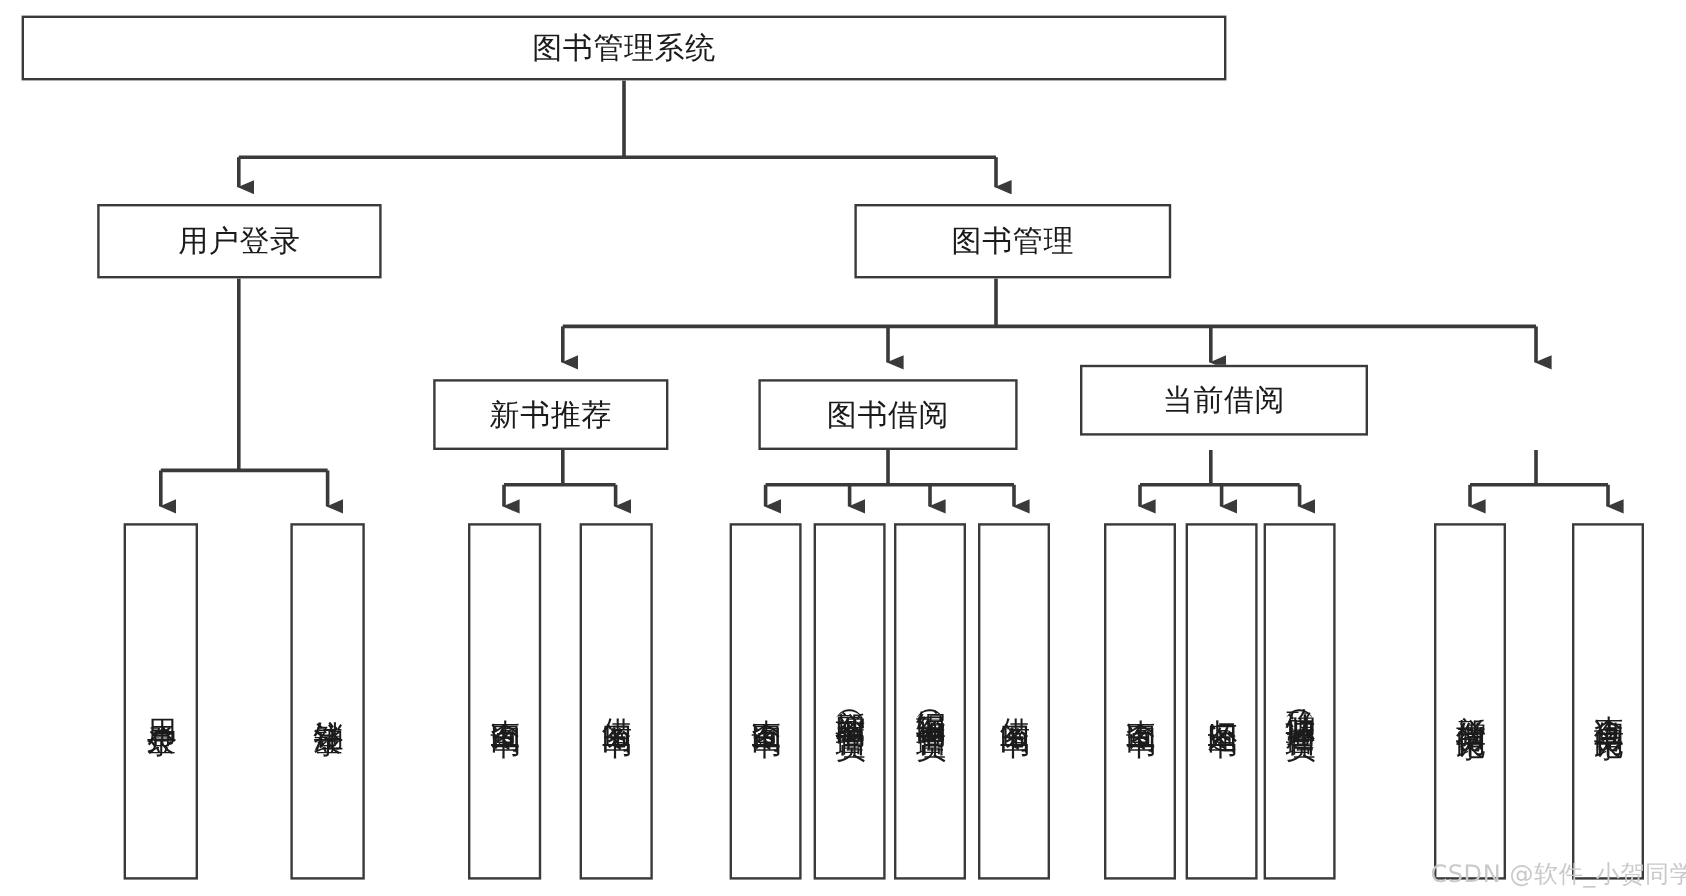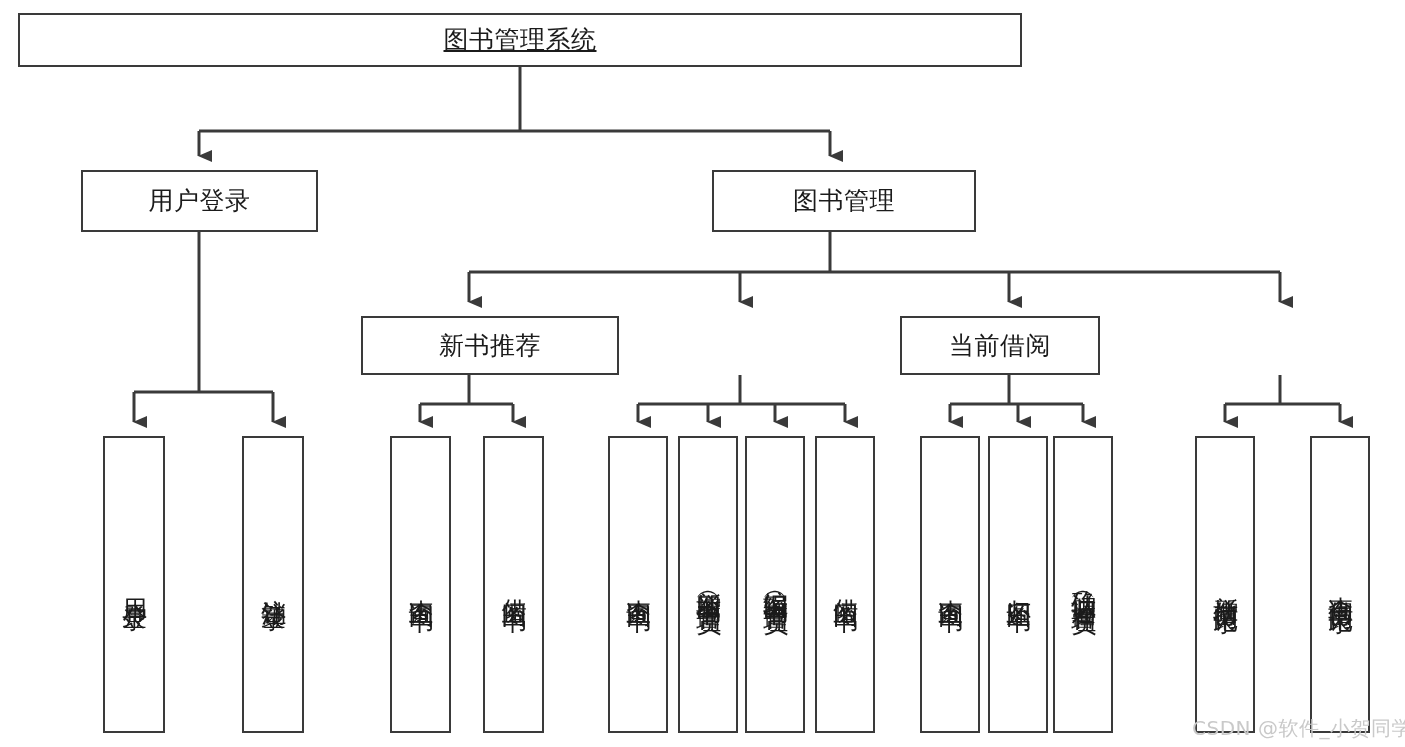--- a/index.html
+++ b/index.html
@@ -41,21 +41,20 @@
     line-height: 1.28;
     white-space: pre;
   }
   .node-h .label {
     font-size: 25px;
     letter-spacing: 0.5px;
   }
   .node-root .label {
     font-size: 25px;
     letter-spacing: 0.5px;
-    text-decoration: underline;
   }
   .node-v {
     align-items: center;
     justify-content: center;
   }
   .node-v .label {
     writing-mode: vertical-rl;
     text-orientation: upright;
     font-size: 25px;
     line-height: 1.22;
@@ -131,26 +130,29 @@
   </div>
 
   <div class="node node-h" style="left:81px; top:170px; width:237px; height:62px;">
     <span class="label">用户登录</span>
   </div>
 
   <div class="node node-h" style="left:712px; top:170px; width:264px; height:62px;">
     <span class="label">图书管理</span>
   </div>
 
-  <div class="node node-h" style="left:361px; top:316px; width:258px; height:59px;">
+  <div class="node node-h" style="left:361px; top:316px; width:196px; height:59px;">
     <span class="label">新书推荐</span>
   </div>
 
-
-  <div class="node node-h" style="left:900px; top:316px; width:200px; height:59px;">
+  <div class="node node-h" style="left:632px; top:316px; width:216px; height:59px;">
+    <span class="label">图书借阅</span>
+  </div>
+
+  <div class="node node-h" style="left:900px; top:304px; width:240px; height:59px;">
     <span class="label">当前借阅</span>
   </div>
 
 
   <div class="node node-v" style="left:103px; top:436px; width:62px; height:297px;">
     <span class="label">用户登录</span>
   </div>
 
   <div class="node node-v" style="left:242px; top:436px; width:62px; height:297px;">
     <span class="label">注销登录</span>

